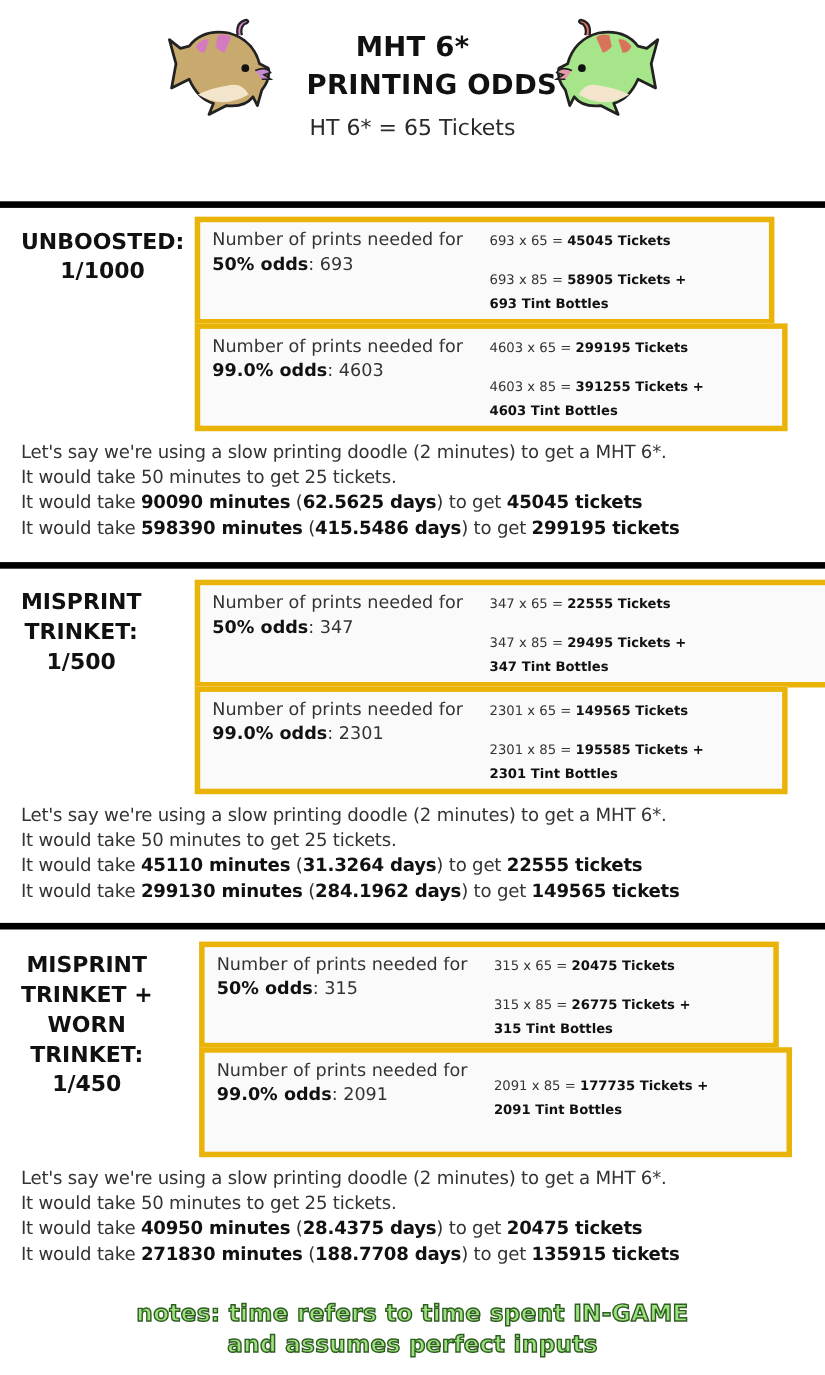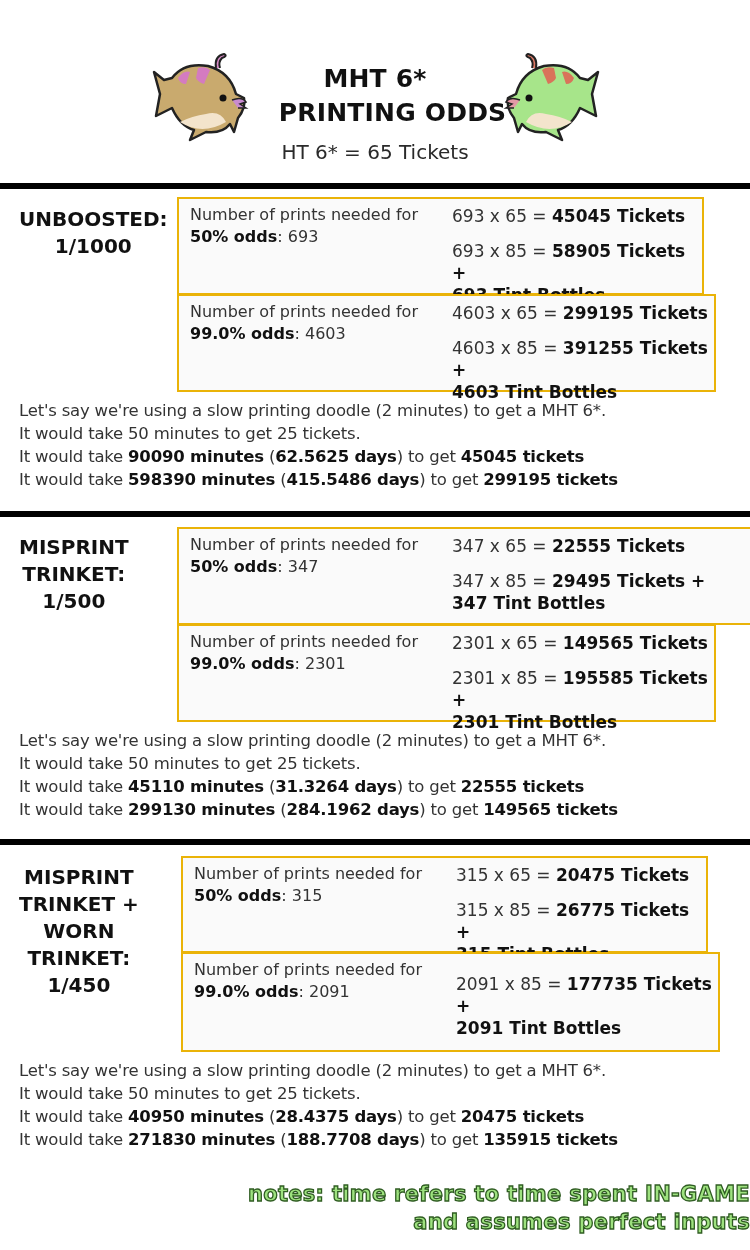--- a/index.html
+++ b/index.html
@@ -1,42 +1,42 @@
 <!DOCTYPE html>
 <html><head>
 <meta charset="utf-8">
 <style>
   * { box-sizing: border-box; margin: 0; padding: 0; }
   html, body { width: 750px; height: 1250px; background: #ffffff; overflow: hidden; }
   body { position: relative; font-family: "DejaVu Sans", "Liberation Sans", sans-serif; color: #1a1a1a; }
 
-  .header { position: absolute; left: 0; top: 0; width: 750px; height: 183px; margin-top: 36px; }
+  .header { position: absolute; left: 0; top: 0; width: 750px; height: 183px; }
   .title { position: absolute; left: 0; width: 750px; text-align: center; font-weight: bold; font-size: 25px; letter-spacing: 0.2px; color: #111; }
   .title.l1 { top: 28px; }
   .title.l2 { top: 62px; padding-left: 35px; }
   .sub { position: absolute; left: 0; width: 750px; text-align: center; font-size: 20px; color: #2a2a2a; }
   .sub.l1 { top: 104px; }
   .sub.l2 { top: 141px; }
   .creature { position: absolute; }
   .creature.left { left: 150px; top: 14px; width: 100px; height: 92px; }
   .creature.right { left: 502px; top: 14px; width: 100px; height: 92px; }
 
   .divider { position: absolute; left: 0; width: 750px; height: 6px; background: #000; }
 
   .sec-label { position: absolute; left: 19px; font-weight: bold; font-size: 20px; line-height: 27px; color: #111; white-space: pre-line; text-align: center; }
 
-  .box { position: absolute; border: 2px solid #eab308; background: #fafafa; }
+  .box { position: absolute; border: 5px solid #eab308; background: #fafafa; }
   .box .left-col { position: absolute; left: 11px; top: 5px; width: 240px; font-size: 16px; line-height: 22px; color: #333; }
-  .box .right-col { position: absolute; left: 273px; top: 6px; font-size: 17px; line-height: 22px; color: #333; }
+  .box .right-col { position: absolute; left: 263px; top: 6px; font-size: 12px; line-height: 22px; color: #333; }
   .box .right-col .row2 { margin-top: 13px; }
   .b { font-weight: bold; color: #111; }
 
   .explain { position: absolute; left: 19px; font-size: 16.5px; line-height: 23px; color: #333; white-space: nowrap; letter-spacing: -0.2px; }
 
-  .notes { position: absolute; left: 0; top: 1180px; width: 750px; text-align: right; font-family: "DejaVu Sans", sans-serif; font-weight: bold; font-size: 21px; line-height: 28px; color: #9ee27f;
+  .notes { position: absolute; left: 0; top: 1180px; width: 750px; text-align: center; font-family: "DejaVu Sans", sans-serif; font-weight: bold; font-size: 21px; line-height: 28px; color: #9ee27f;
     -webkit-text-stroke: 1.3px #2f5c22; letter-spacing: 0.3px; }
 </style>
 </head>
 <body>
 
 <div class="header">
   <svg class="creature left" viewBox="0 0 100 92">
     <path d="M14 30 L4 22 L10 44 L6 66 L22 58 Q30 76 44 80 L40 90 L56 82 Q72 84 80 74 L84 82 L88 68 Q96 58 94 48 L86 44 Q80 22 58 16 Q34 12 22 28 Z" fill="#c9aa6e" stroke="#222" stroke-width="2.5" stroke-linejoin="round"></path>
     <path d="M30 72 Q52 86 76 72 Q70 60 56 64 Q42 66 30 72 Z" fill="#f3e4cc"></path>
     <path d="M28 28 Q34 20 40 22 L36 34 Q30 34 28 28 Z" fill="#d47bc0"></path>

